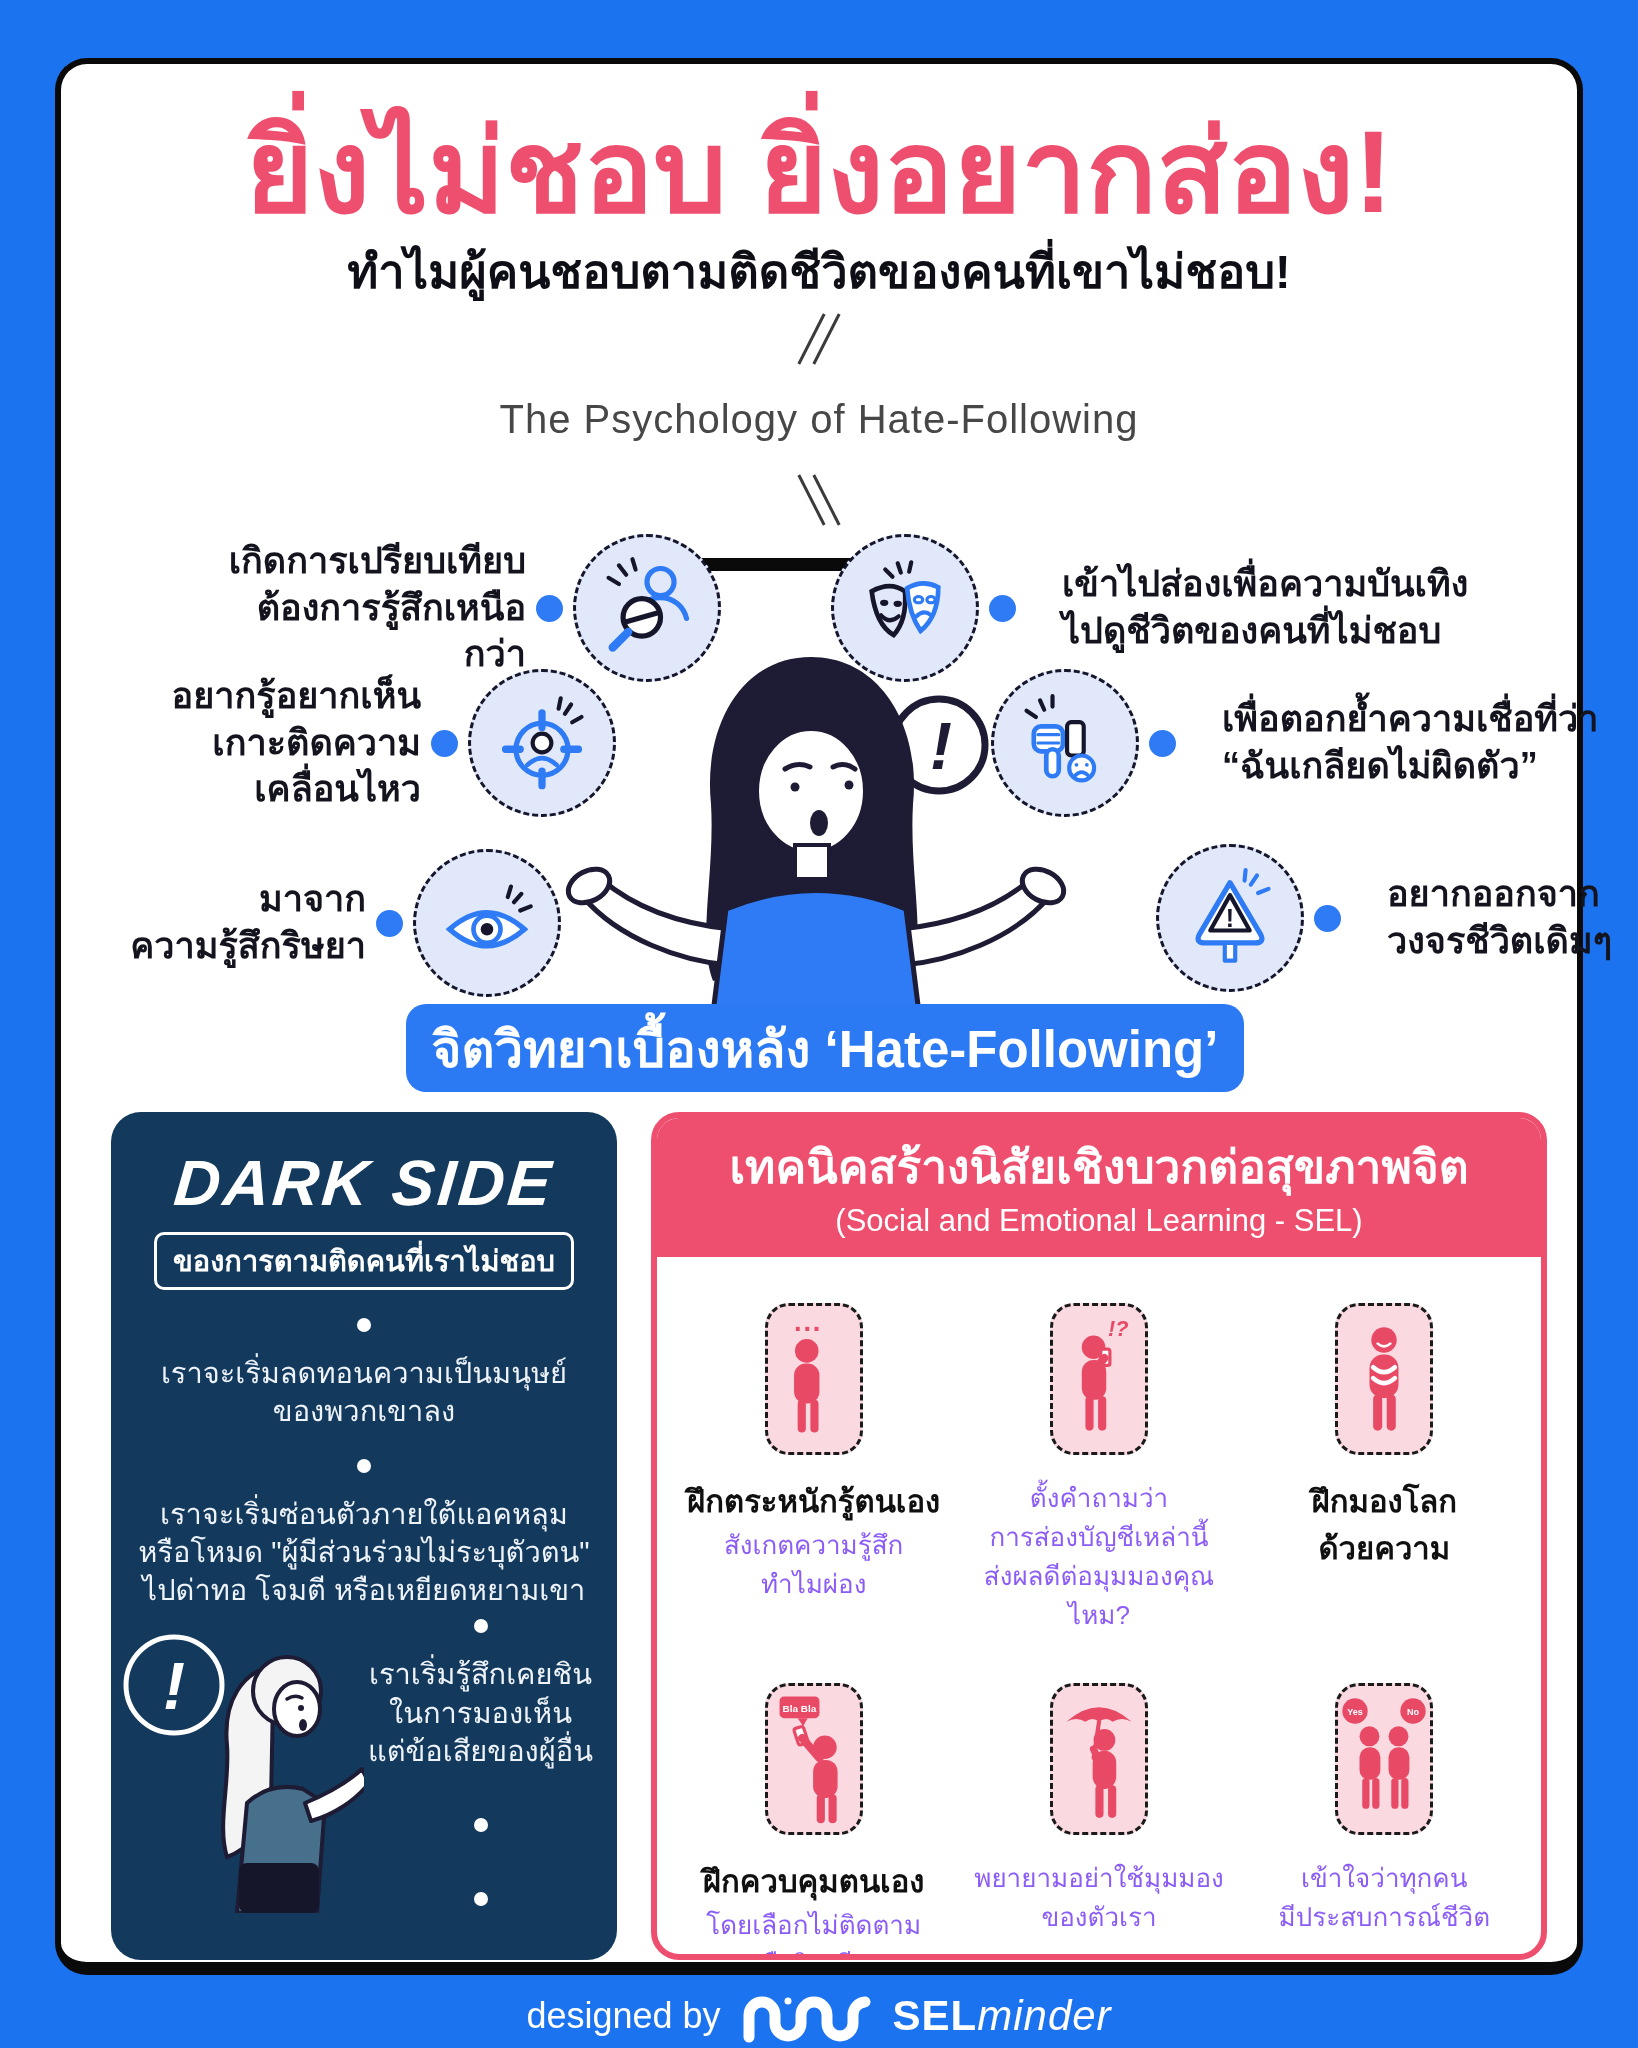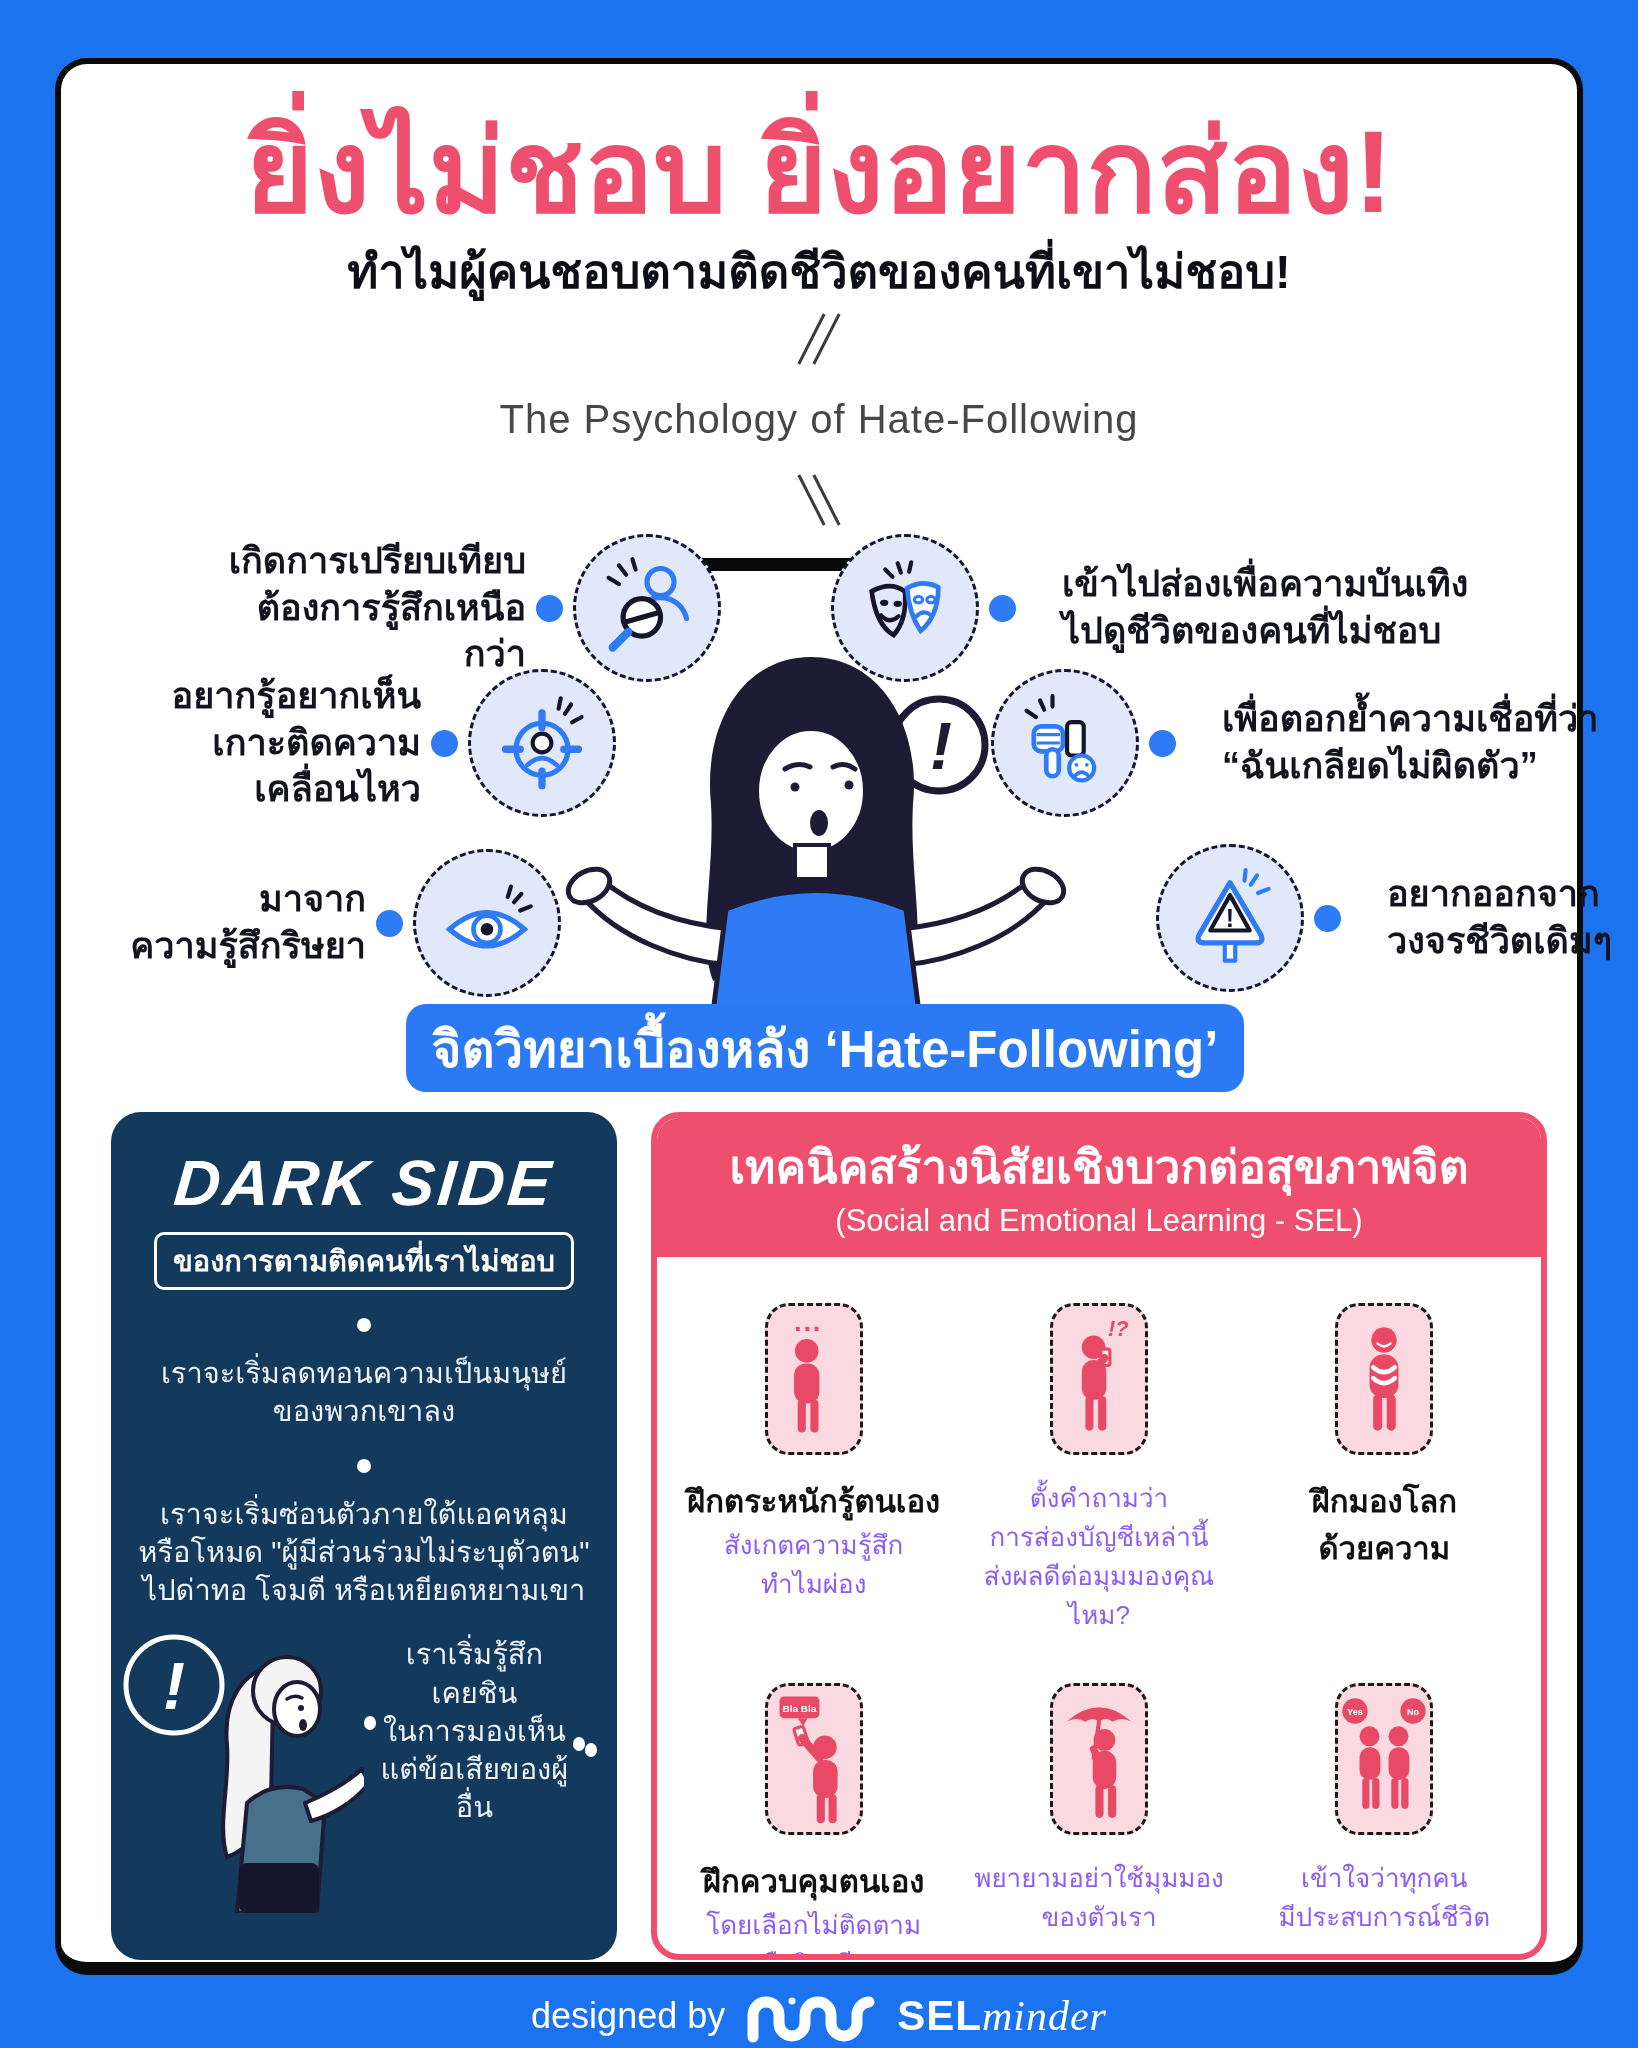--- a/index.html
+++ b/index.html
@@ -60,21 +60,21 @@
   }
   .dark-title{font-size:64px;font-style:italic;font-weight:900;letter-spacing:3px;transform:skewX(-5deg);}
   .dark-sub-wrap{margin-top:12px;}
   .dark-sub{display:inline-block;border:3px solid #fff;border-radius:10px;padding:3px 16px;
             font-size:29px;font-weight:700;}
   .dark-dot{width:14px;height:14px;background:#fff;border-radius:50%;margin:28px auto 0;}
   .dark-p{margin-top:22px;font-size:29px;line-height:1.32;color:#eef3fa;font-weight:500;}
   .dark-bottom{display:flex;margin-top:4px;align-items:flex-start;}
   .dark-illustration{width:245px;height:300px;flex:none;margin-left:-12px;}
   .dark-illustration svg{width:100%;height:100%;}
-  .dark-right{flex:1;display:flex;align-items:center;}
+  .dark-right{flex:1;display:flex;flex-direction:column;align-items:center;}
 
   
   .sel-panel{
     position:absolute;left:590px;top:1048px;width:896px;height:848px;box-sizing:border-box;
     background:#fff;border:6px solid #ef4f6e;border-radius:28px;overflow:hidden;z-index:4;
   }
   .sel-header{background:#ef4f6e;color:#fff;text-align:center;padding:22px 8px 18px;}
   .sel-title{font-size:46px;font-weight:800;line-height:1.2;}
   .sel-sub{font-size:31px;font-weight:400;margin-top:8px;}
   .sel-grid{display:grid;grid-template-columns:repeat(3,1fr);padding:46px 14px 0;row-gap:48px;}
@@ -86,21 +86,21 @@
   .sel-b{font-size:31px;font-weight:800;color:#101010;line-height:1.5;}
   .sel-l{font-size:26px;color:#8b5cf6;line-height:1.5;}
 
   
   .footer{position:absolute;left:0;top:1984px;width:100%;height:64px;display:flex;
           align-items:center;justify-content:center;gap:20px;color:#fff;z-index:6;}
   .designed{font-size:36px;font-weight:300;}
   .brand-logo svg{height:58px;width:132px;display:block;}
   .brand{font-size:42px;letter-spacing:1px;}
   .brand-bold{font-weight:800;}
-  .brand-italic{font-style:italic;font-family:Liberation Serif, serif;}
+  .brand-italic{font-style:italic;font-family:Liberation Sans, sans-serif;}
 </style>
 </head>
 <body>
 
 <div class="card">
 
   <div class="header">
     <div class="title">ยิ่งไม่ชอบ ยิ่งอยากส่อง!</div>
     <div class="subtitle">ทำไมผู้คนชอบตามติดชีวิตของคนที่เขาไม่ชอบ!</div>
     <div class="en-row">

